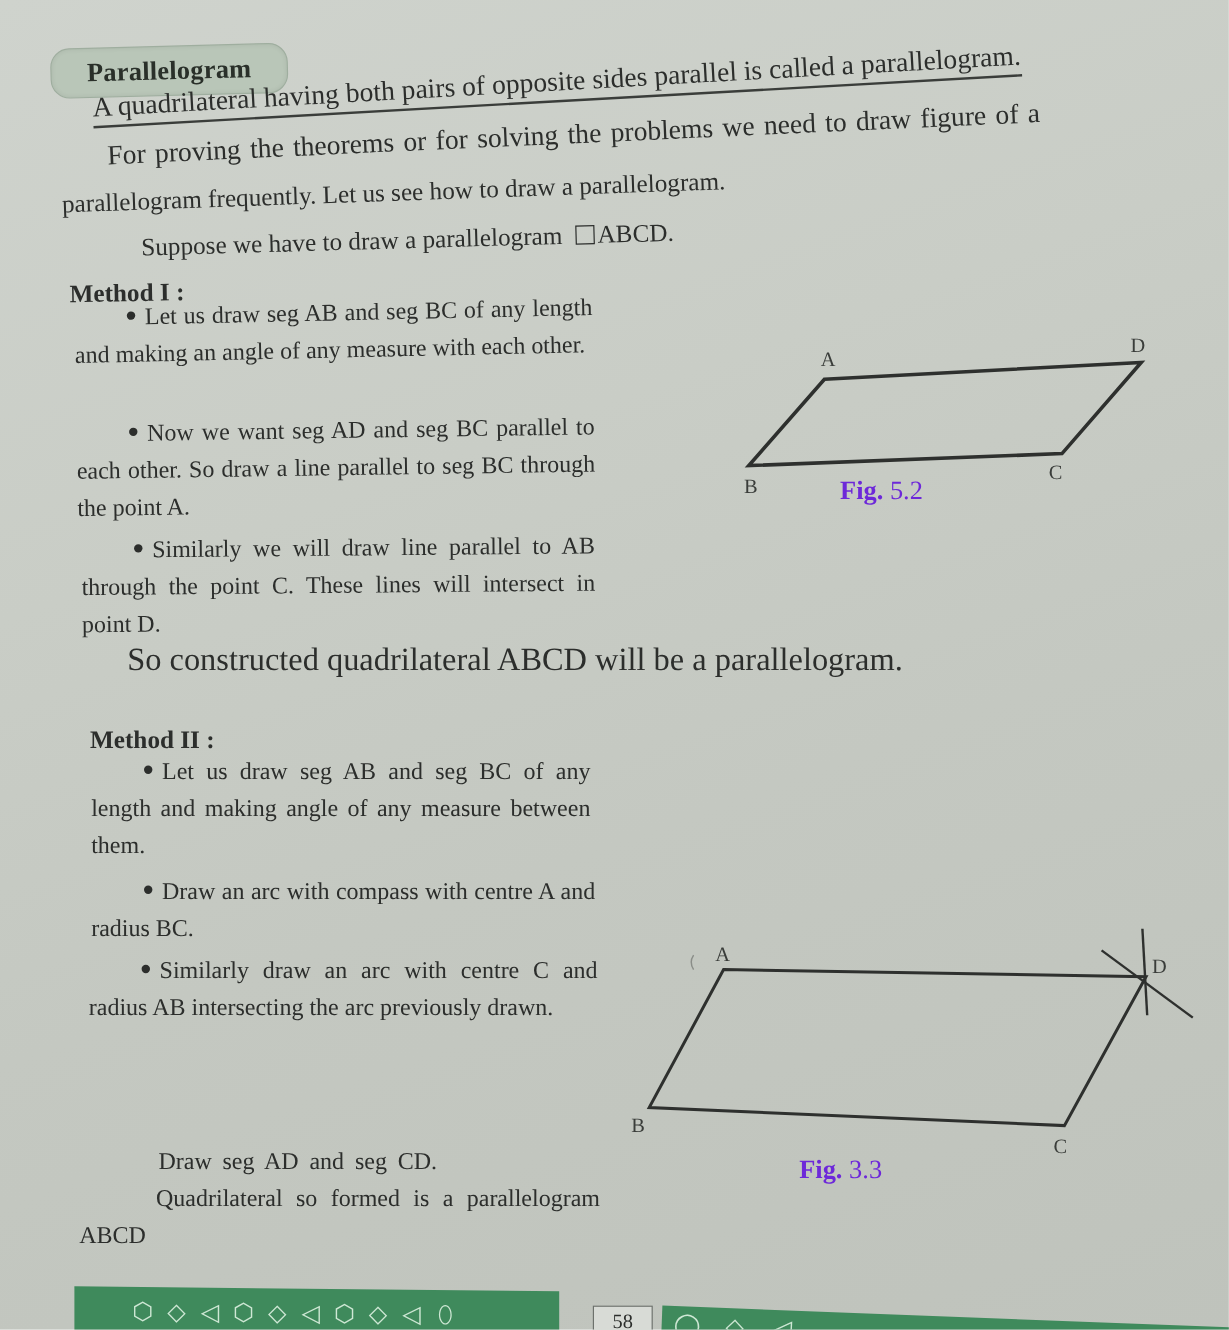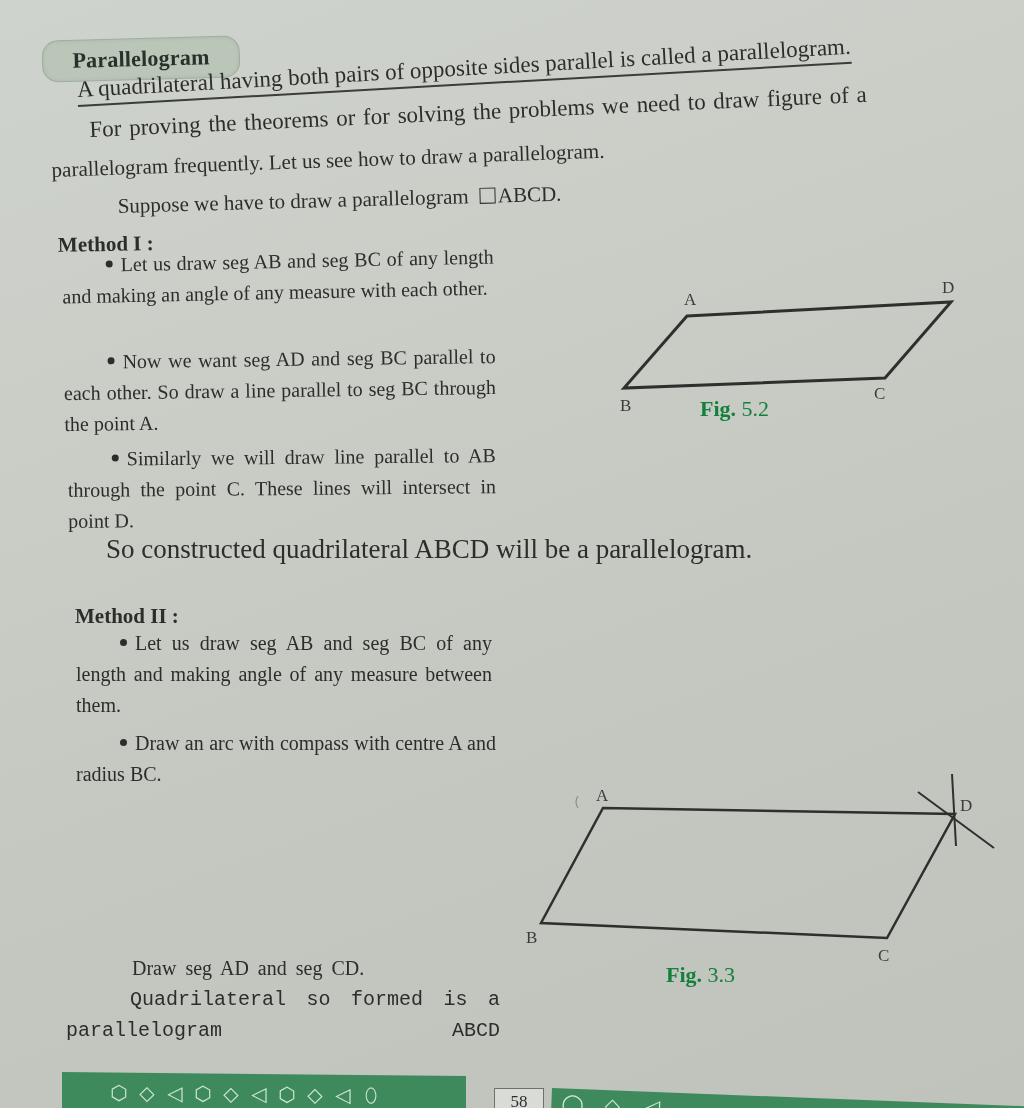--- a/index.html
+++ b/index.html
@@ -107,21 +107,21 @@
       background: #2c2e2c;
       margin-right: 8px;
       vertical-align: 4px;
     }
     .indent {
       text-indent: 44px;
     }
     .fig-caption {
       position: absolute;
       font-size: 22px;
-      color: #15803d;
+      color: #6d28d9;
       font-family: Liberation Serif, serif;
     }
     .fig-caption b {
       font-weight: bold;
     }
     .vertex {
       position: absolute;
       font-size: 17px;
       color: #3a3d3a;
     }
@@ -232,26 +232,29 @@
   <div class="heading" style="left:75px; top:604px;">Method II :</div>
 
   <div class="para" style="left:76px; top:628px; width:416px;">
     <div class="indent"><span class="bullet"></span><span>Let us draw seg AB  and  seg BC of any length and making angle of any measure between them.</span></div>
   </div>
 
   <div class="para" style="left:76px; top:728px; width:420px;">
     <div class="indent"><span class="bullet"></span><span>Draw an arc with compass with centre A and radius BC.</span></div>
   </div>
 
+  <div class="para" style="left:74px; top:794px; width:424px;">
+    <div class="indent"><span class="bullet"></span><span>Similarly draw an arc with centre C and radius AB intersecting the arc previously drawn.</span></div>
+  </div>
 
 
   <div class="line" style="left:132px; top:958px; font-size:20px; word-spacing:4px;">Draw seg AD  and  seg CD.</div>
 
   <div class="para" style="left:66px; top:984px; width:434px; text-align:justify; text-align-last:justify;">
-    <div class="indent" style="text-indent:64px;font-family:Liberation Mono, monospace;">Quadrilateral so formed is a parallelogram ABCD</div>
+    <div class="indent" style="text-indent:64px;">Quadrilateral so formed is a parallelogram ABCD</div>
   </div>
 
   <svg class="figure" style="left:0; top:0;" width="1024" height="1108">
     <polygon points="603,808 955,814 887,938 541,923" fill="none" stroke="#2e302e" stroke-width="2.5" stroke-linejoin="miter"></polygon>
     <line x1="952" y1="774" x2="956" y2="846" stroke="#2e302e" stroke-width="2"></line>
     <line x1="918" y1="792" x2="994" y2="848" stroke="#2e302e" stroke-width="2"></line>
     <path d="M 578 796 q -4 6 0 12" fill="none" stroke="#8a8d88" stroke-width="1.2"></path>
   </svg>
   <span class="vertex" style="left:596px; top:786px;">A</span>
   <span class="vertex" style="left:960px; top:796px;">D</span>

